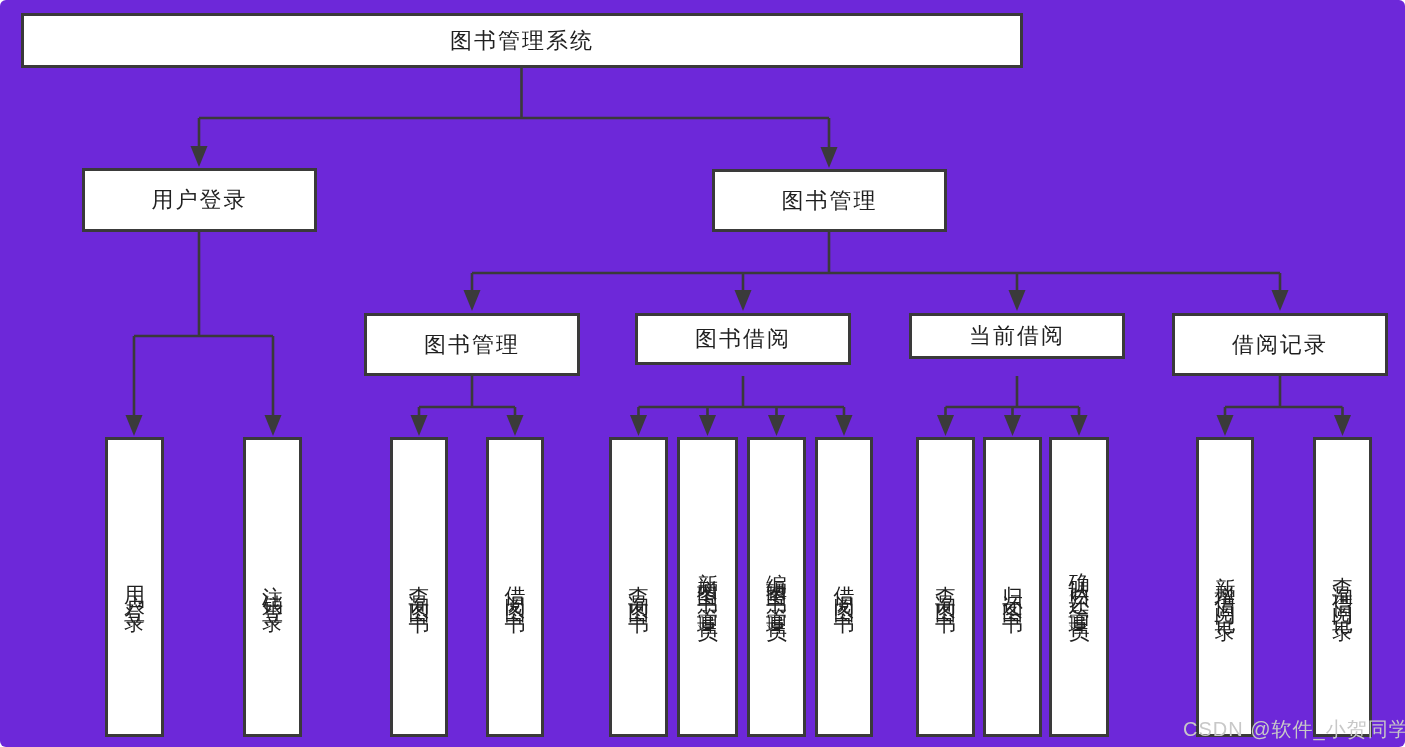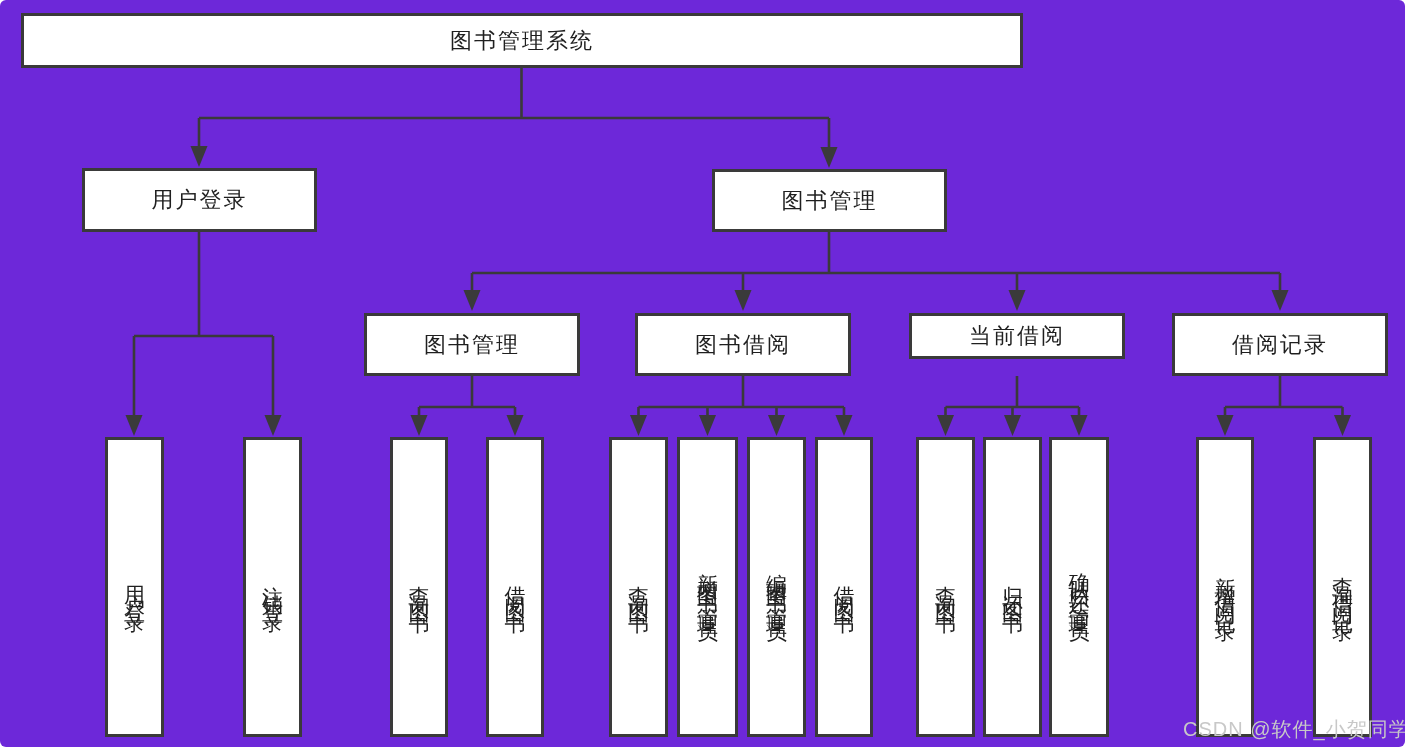--- a/index.html
+++ b/index.html
@@ -107,21 +107,21 @@
   <div class="node" style="left:82px;top:168px;width:235px;height:64px">
     <span>用户登录</span>
   </div>
   <div class="node" style="left:712px;top:169px;width:235px;height:63px">
     <span>图书管理</span>
   </div>
 
   <div class="node" style="left:364px;top:313px;width:216px;height:63px">
     <span>图书管理</span>
   </div>
-  <div class="node" style="left:635px;top:313px;width:216px;height:63px">
+  <div class="node" style="left:635px;top:313px;width:216px;height:52px">
     <span>图书借阅</span>
   </div>
   <div class="node" style="left:909px;top:313px;width:216px;height:46px">
     <span>当前借阅</span>
   </div>
   <div class="node" style="left:1172px;top:313px;width:216px;height:63px">
     <span>借阅记录</span>
   </div>
 
   <div class="node leaf" style="left:105px;top:437px;width:59px;height:300px">

